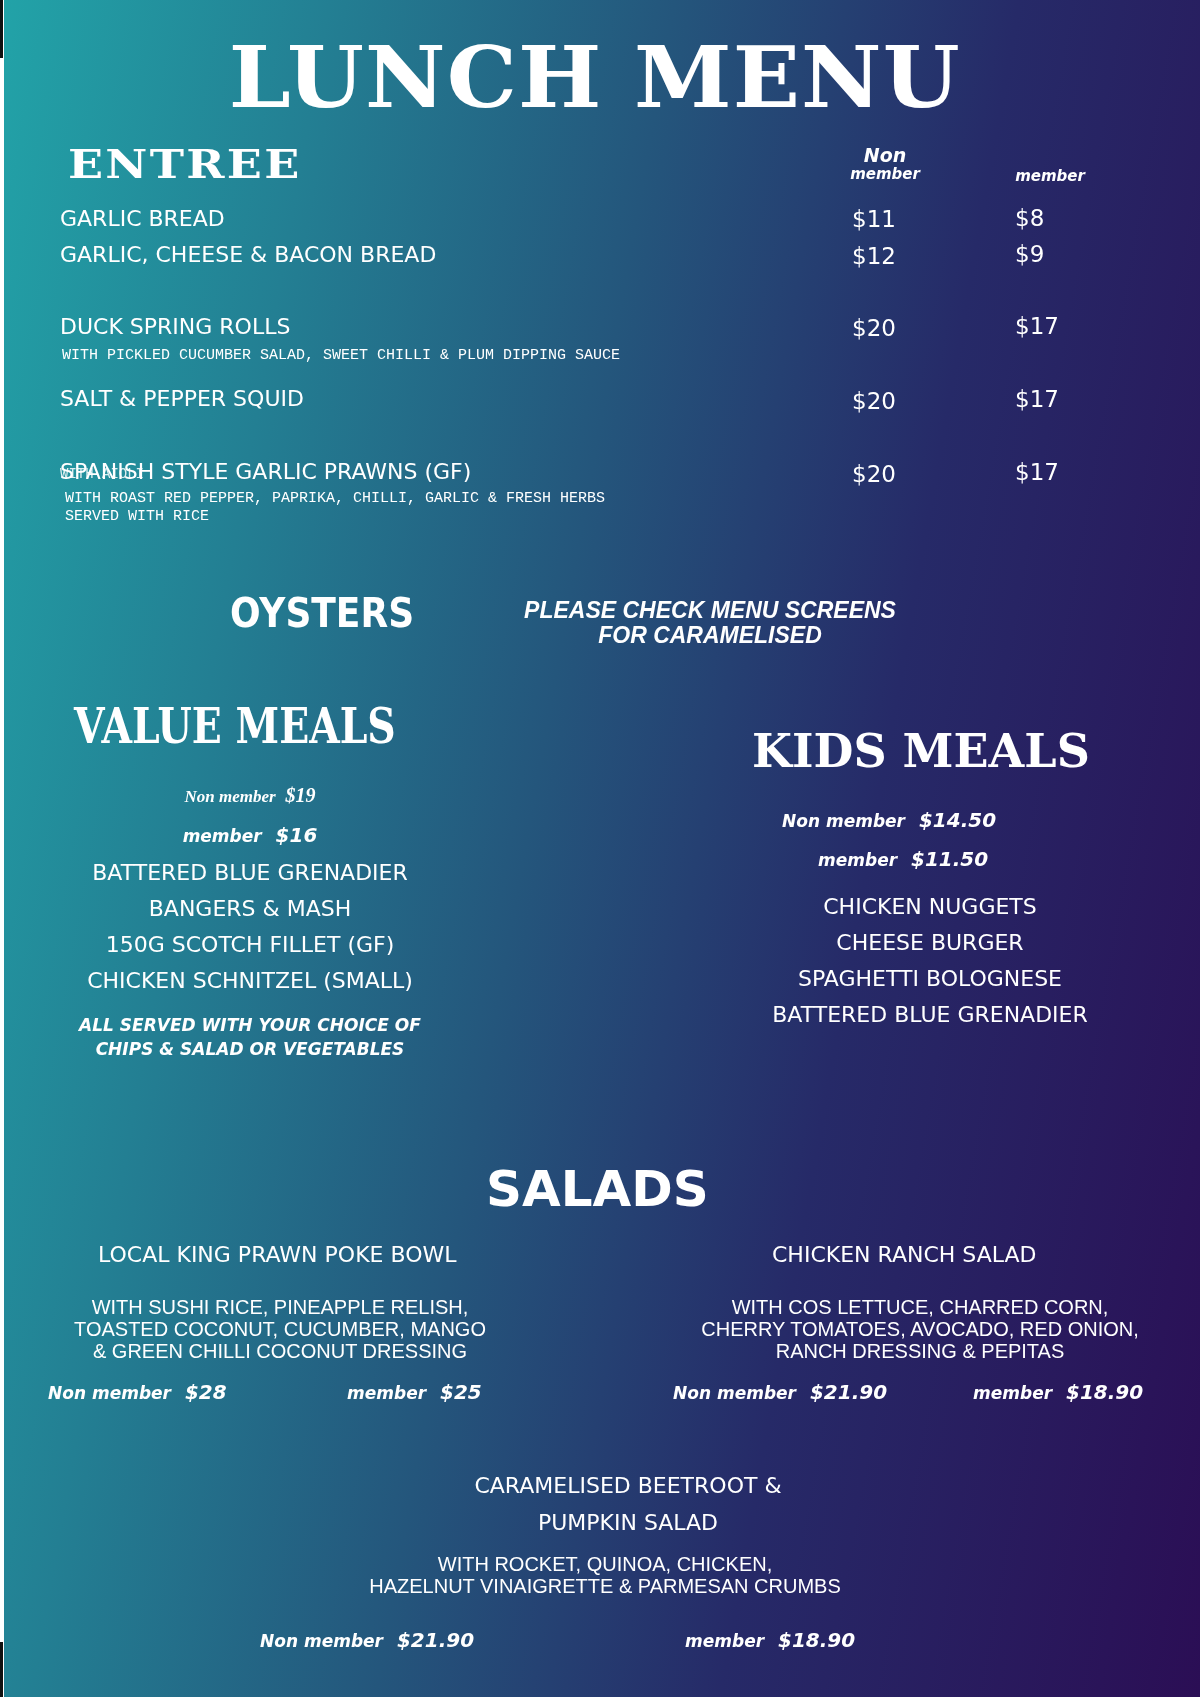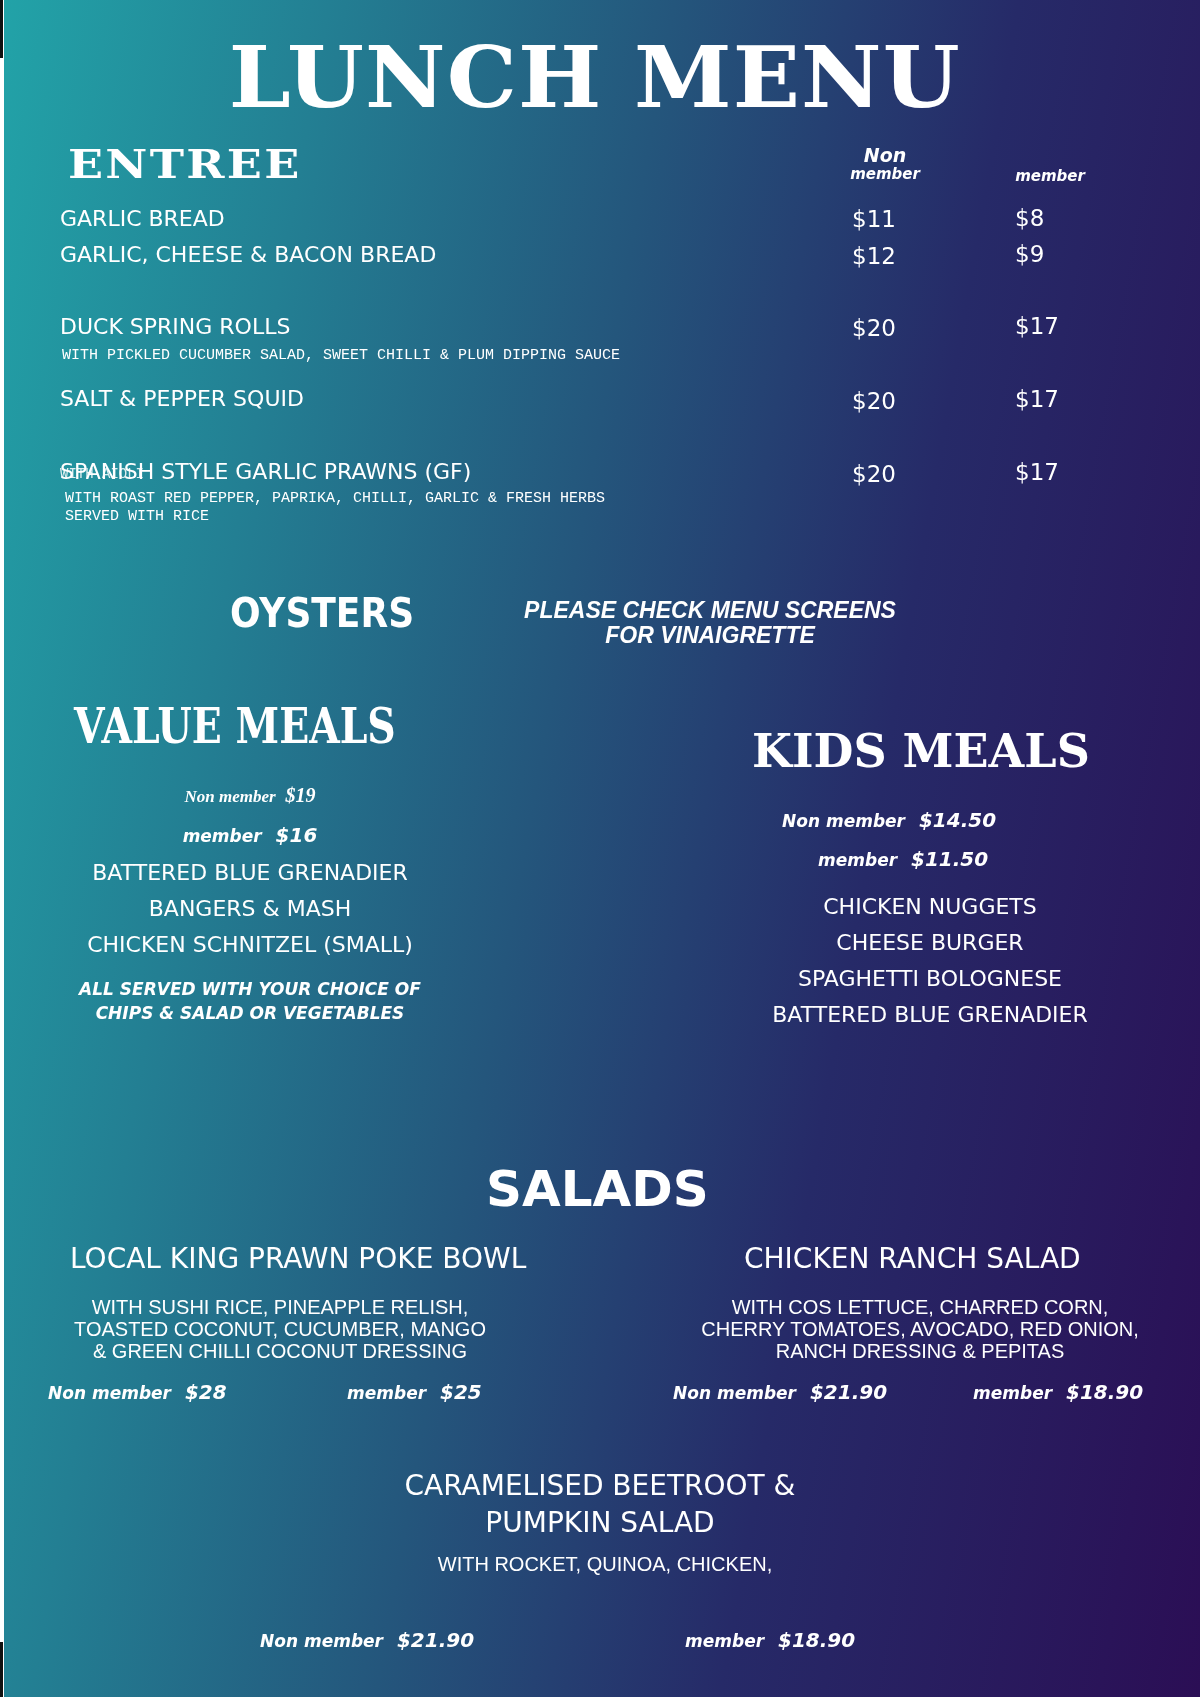--- a/index.html
+++ b/index.html
@@ -24,21 +24,21 @@
     .h-oysters { font-family: "DejaVu Sans", sans-serif; font-weight: bold; font-size: 40px; left: 230px; top: 590px; transform: scaleX(0.9); transform-origin: left; }
     .oyster-note { font-family: "Liberation Sans", sans-serif; font-weight: bold; font-style: italic; font-size: 23px; text-align: center; left: 470px; top: 598px; width: 480px; line-height: 25px; }
     .h-value { font-family: "DejaVu Serif", serif; font-weight: bold; font-size: 48px; left: 74px; top: 698px; transform: scaleX(0.82); transform-origin: left; }
     .h-kids { font-family: "DejaVu Serif", serif; font-weight: bold; font-size: 46px; left: 752px; top: 724px; }
     .h-salads { font-family: "DejaVu Sans", sans-serif; font-weight: bold; font-size: 50px; left: 486px; top: 1160px; }
     .mprice { font-family: "DejaVu Sans", sans-serif; font-weight: bold; font-style: italic; font-size: 20px; }
     .mprice .sc { font-size: 17px; }
     .center-block { text-align: center; }
     .meal { font-family: "DejaVu Sans", sans-serif; font-size: 22px; line-height: 36px; }
     .served { font-family: "DejaVu Sans", sans-serif; font-weight: bold; font-style: italic; font-size: 17px; line-height: 24px; }
-    .salad-name { font-family: "DejaVu Sans", sans-serif; font-size: 28px; }
+    .salad-name { font-family: "DejaVu Sans", sans-serif; font-size: 22px; margin-left: 28px; }
     .salad-desc { font-family: Liberation Sans, sans-serif; font-size: 20px; line-height: 22px; }
   </style>
 </head>
 <body>
 
 <div class="edge-left"></div>
 <div class="edge-mark-top"></div>
 <div class="edge-mark-bot"></div>
 
 <div class="abs title"><span>LUNCH MENU</span></div>
@@ -70,35 +70,36 @@
 <div class="abs desc" style="left:60px; top:466px; font-size:14px; opacity:0.85;">WITH AIOLI</div>
 <div class="abs item" style="left:60px; top:459px;">SPANISH STYLE GARLIC PRAWNS (GF)</div>
 <div class="abs desc" style="left:65px; top:490px;">WITH ROAST RED PEPPER, PAPRIKA, CHILLI, GARLIC &amp; FRESH HERBS</div>
 <div class="abs desc" style="left:65px; top:508px;">SERVED WITH RICE</div>
 <div class="abs price" style="left:852px; top:461px;">$20</div>
 <div class="abs price" style="left:1015px; top:459px;">$17</div>
 
 <div class="abs h-oysters">OYSTERS</div>
 <div class="abs oyster-note">
   <div>PLEASE CHECK MENU SCREENS</div>
-  <div>FOR  VINAIGRETTE</div>
+  <div>FOR  CARAMELISED</div>
 </div>
 
 <div class="abs h-value">VALUE MEALS</div>
 <div class="abs center-block" style="left:0px; top:776px; width:500px;">
   <div class="mprice" style="line-height:38px;font-family:Liberation Serif, serif;">
     <span class="sc">Non member</span>&nbsp;
     <span>$19</span>
   </div>
   <div class="mprice" style="line-height:38px;">
     <span class="sc">member</span>&nbsp;
     <span>$16</span>
   </div>
   <div class="meal">BATTERED BLUE GRENADIER</div>
   <div class="meal">BANGERS &amp; MASH</div>
+  <div class="meal">150G SCOTCH FILLET (GF)</div>
   <div class="meal">CHICKEN SCHNITZEL (SMALL)</div>
   <div style="height:14px;"></div>
   <div class="served">ALL SERVED WITH YOUR CHOICE OF</div>
   <div class="served">CHIPS &amp; SALAD OR VEGETABLES</div>
 </div>
 
 <div class="abs h-kids">KIDS MEALS</div>
 <div class="abs center-block" style="left:680px; top:801px; width:500px;">
   <div class="mprice" style="line-height:38px; text-align:left; padding-left:102px;">
     <span class="sc">Non member</span>&nbsp;
@@ -146,20 +147,21 @@
   <span class="sc">member</span>&nbsp;
   <span>$18.90</span>
 </div>
 
 <div class="abs center-block salad-name" style="left:300px; top:1467px; width:600px; line-height:37px;">
   <div>CARAMELISED BEETROOT &amp;</div>
   <div>PUMPKIN SALAD</div>
 </div>
 <div class="abs center-block salad-desc" style="left:305px; top:1553px; width:600px;">
   <div>WITH ROCKET, QUINOA, CHICKEN,</div>
+  <div>HAZELNUT VINAIGRETTE &amp; PARMESAN CRUMBS</div>
 </div>
 <div class="abs mprice" style="left:260px; top:1628px;">
   <span class="sc">Non member</span>&nbsp;
   <span>$21.90</span>
 </div>
 <div class="abs mprice" style="left:685px; top:1628px;">
   <span class="sc">member</span>&nbsp;
   <span>$18.90</span>
 </div>
 

